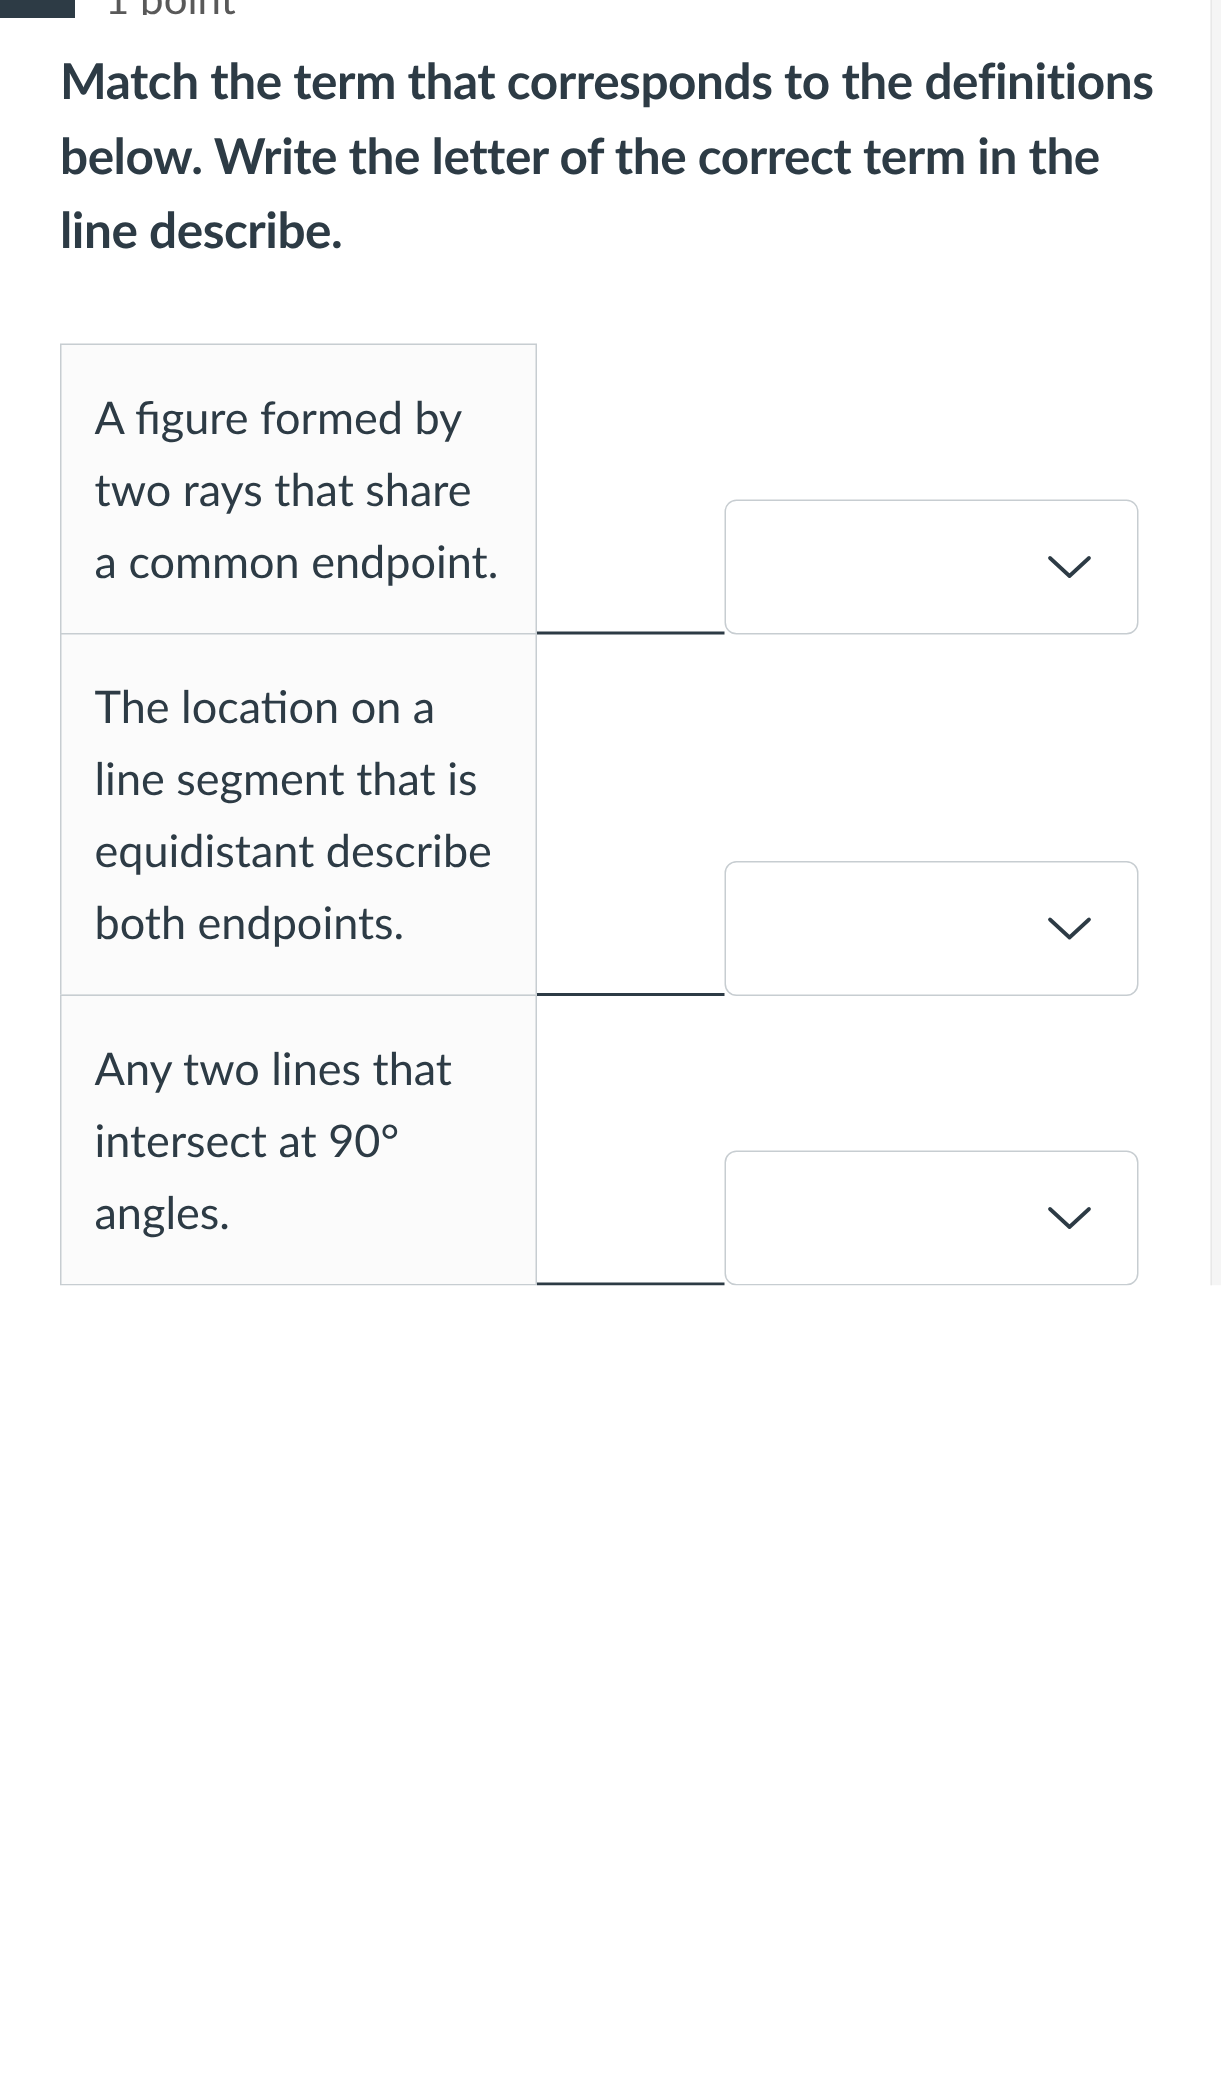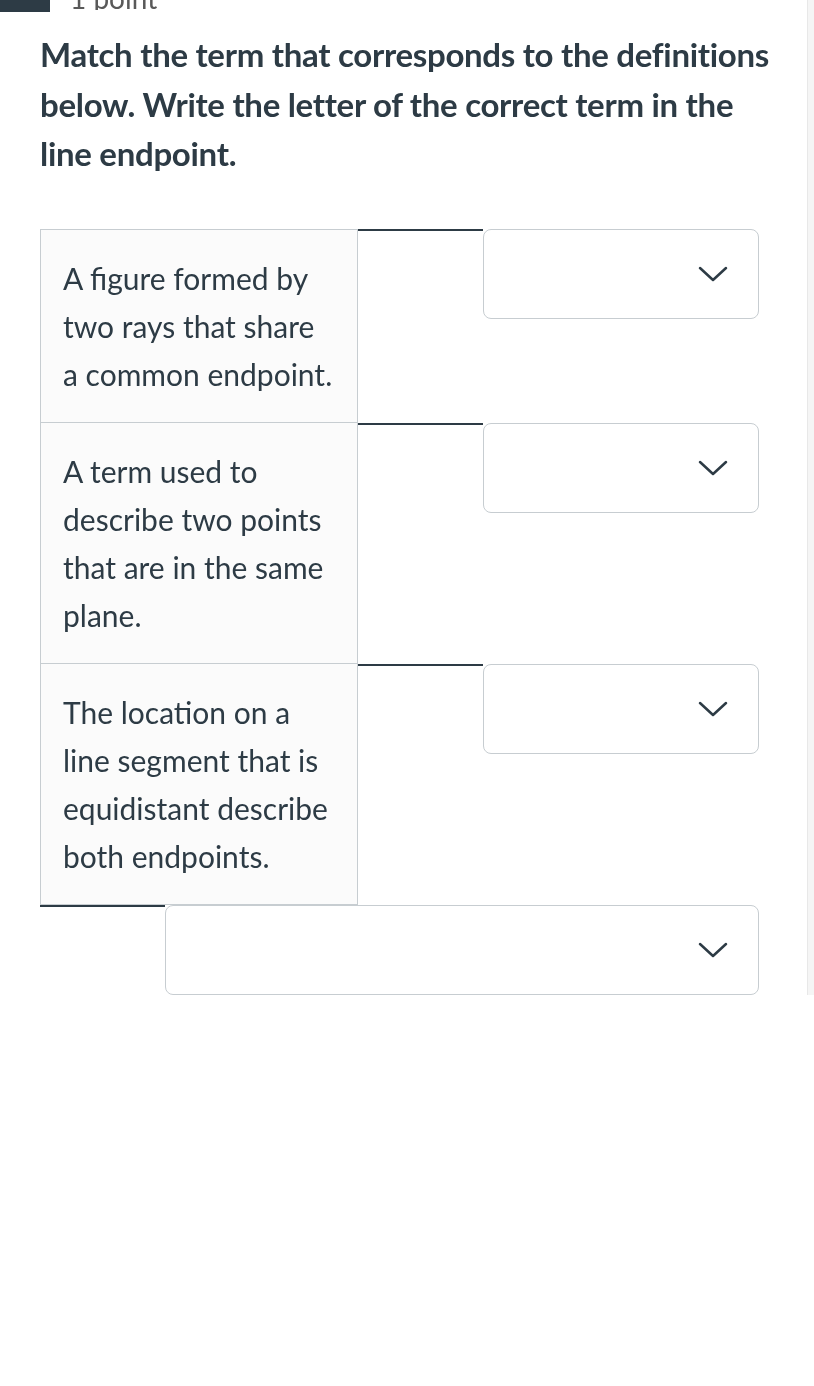--- a/index.html
+++ b/index.html
@@ -42,21 +42,21 @@
       line-height: 1.5;
       color: #2d3b45;
       margin-bottom: 50px;
       letter-spacing: -0.3px;
     }
     .matching-table {
       width: 100%;
     }
     .matching-row {
       display: flex;
-      align-items: flex-start;
+      align-items: flex-end;
     }
     .definition-cell {
       width: 318px;
       border: 1px solid #c7cdd1;
       background: #fbfbfb;
       padding: 24px 22px;
       font-size: 30px;
       line-height: 1.6;
       color: #2d3b45;
       font-weight: 400;
@@ -113,73 +113,59 @@
       border-left: 1px solid #e8e8e8;
     }
   </style>
 </head>
 <body>
 
 <div class="question-marker"></div>
 <div class="points-label">1 point</div>
 
 <div class="question-container">
-  <div class="question-text">Match the term that corresponds to the definitions below.  Write the letter of the correct term in the line endpoint.</div>
+  <div class="question-text">Match the term that corresponds to the definitions below.  Write the letter of the correct term in the line describe.</div>
 
   <div class="matching-table">
 
     <div class="matching-row">
       <div class="definition-cell">A figure formed by two rays that share a common endpoint.</div>
       <div class="connector-cell">
         <div class="connector-line"></div>
       </div>
       <div class="dropdown-cell">
         <div class="dropdown">
           <span class="chevron-icon">
             <svg viewBox="0 0 30 18">
                 <polyline points="2,3 15,15 28,3" fill="none" stroke="#2d3b45" stroke-width="2.5" stroke-linecap="round" stroke-linejoin="round"></polyline>
               </svg>
           </span>
         </div>
       </div>
     </div>
 
-    <div class="matching-row">
-      <div class="definition-cell">A term used to describe two points that are in the same plane.</div>
-      <div class="connector-cell">
-        <div class="connector-line"></div>
-      </div>
-      <div class="dropdown-cell">
-        <div class="dropdown">
-          <span class="chevron-icon">
-            <svg viewBox="0 0 30 18">
-                <polyline points="2,3 15,15 28,3" fill="none" stroke="#2d3b45" stroke-width="2.5" stroke-linecap="round" stroke-linejoin="round"></polyline>
-              </svg>
-          </span>
-        </div>
-      </div>
-    </div>
 
     <div class="matching-row">
       <div class="definition-cell">The location on a line segment that is equidistant describe both endpoints.</div>
       <div class="connector-cell">
         <div class="connector-line"></div>
       </div>
       <div class="dropdown-cell">
         <div class="dropdown">
           <span class="chevron-icon">
             <svg viewBox="0 0 30 18">
                 <polyline points="2,3 15,15 28,3" fill="none" stroke="#2d3b45" stroke-width="2.5" stroke-linecap="round" stroke-linejoin="round"></polyline>
               </svg>
           </span>
         </div>
       </div>
     </div>
 
     <div class="matching-row">
+      <div class="definition-cell">Any two lines that intersect at 90° angles.</div>
       <div class="connector-cell">
         <div class="connector-line"></div>
       </div>
       <div class="dropdown-cell">
         <div class="dropdown">
           <span class="chevron-icon">
             <svg viewBox="0 0 30 18">
                 <polyline points="2,3 15,15 28,3" fill="none" stroke="#2d3b45" stroke-width="2.5" stroke-linecap="round" stroke-linejoin="round"></polyline>
               </svg>
           </span>

